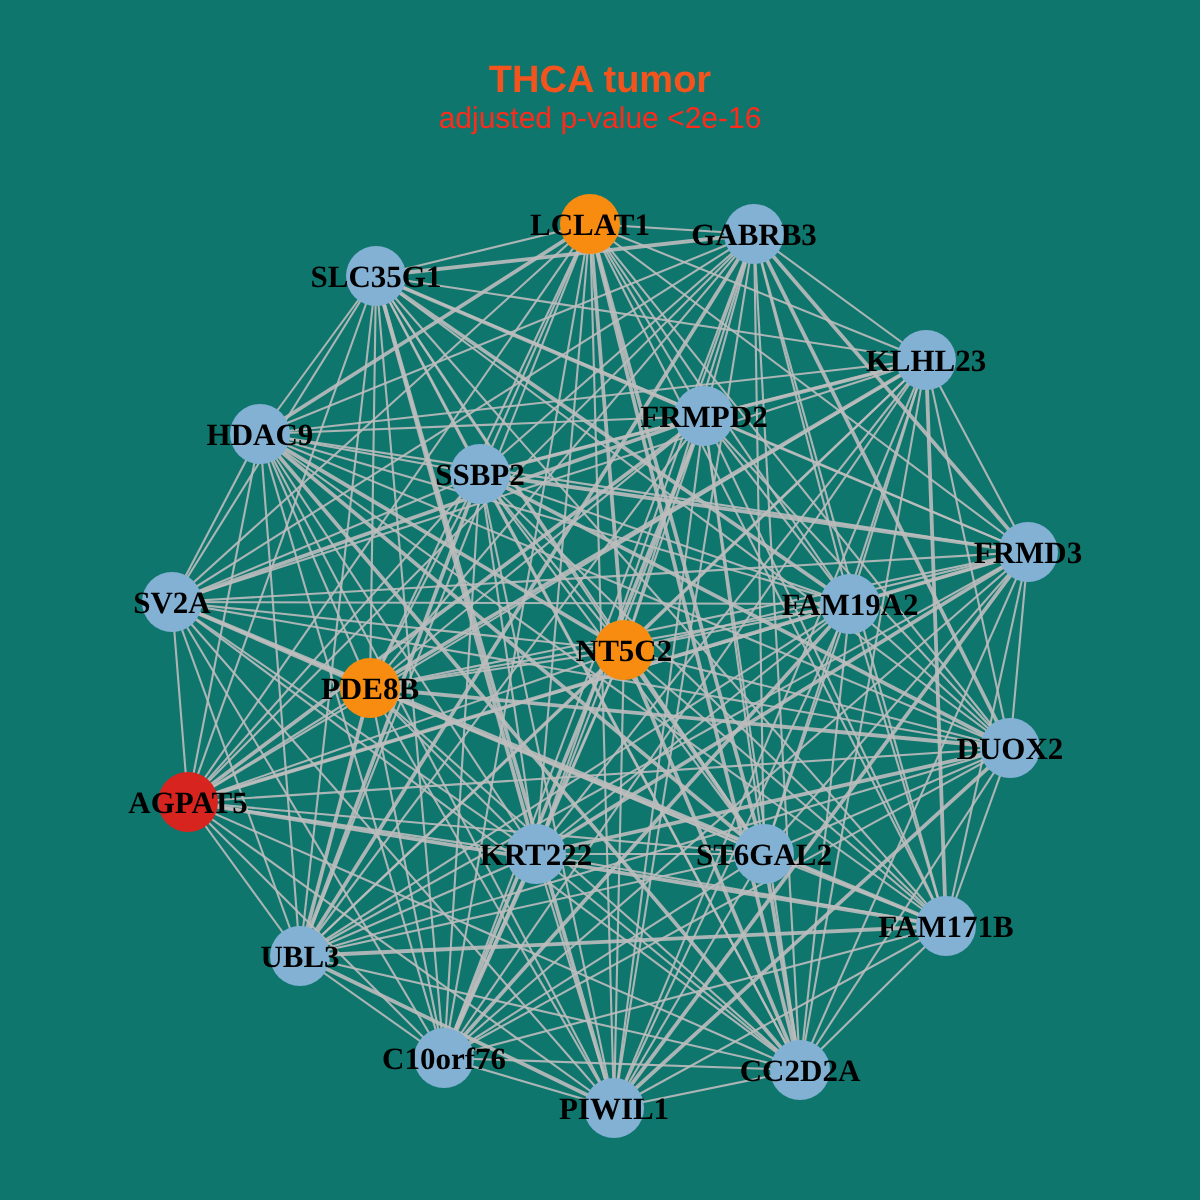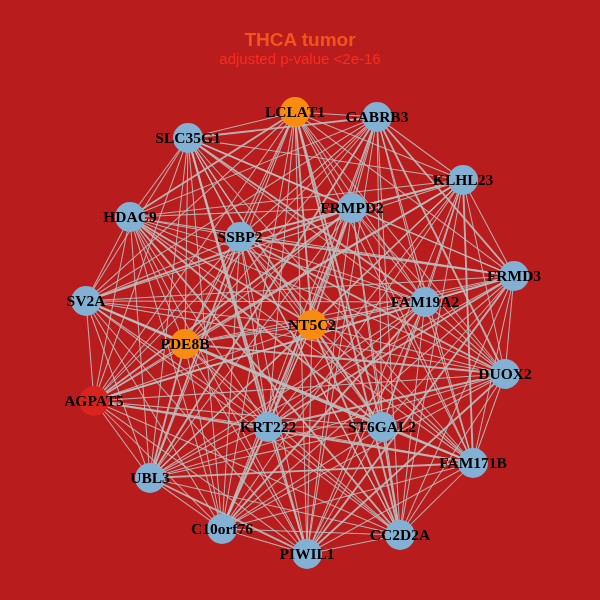--- a/index.html
+++ b/index.html
@@ -8,21 +8,21 @@
     background: #ffffff;
     width: 600px;
     height: 600px;
     overflow: hidden;
     font-family: "Liberation Sans", sans-serif;
   }
   .figure {
     position: relative;
     width: 600px;
     height: 600px;
-    background: #b91c1c;
+    background: #0f766e;
   }
   svg { display: block; }
   .title-text {
     font-family: "Liberation Sans", "DejaVu Sans", sans-serif;
     font-weight: bold;
     font-size: 19px;
   }
   .subtitle-text {
     font-family: "Liberation Sans", "DejaVu Sans", sans-serif;
     font-weight: normal;

